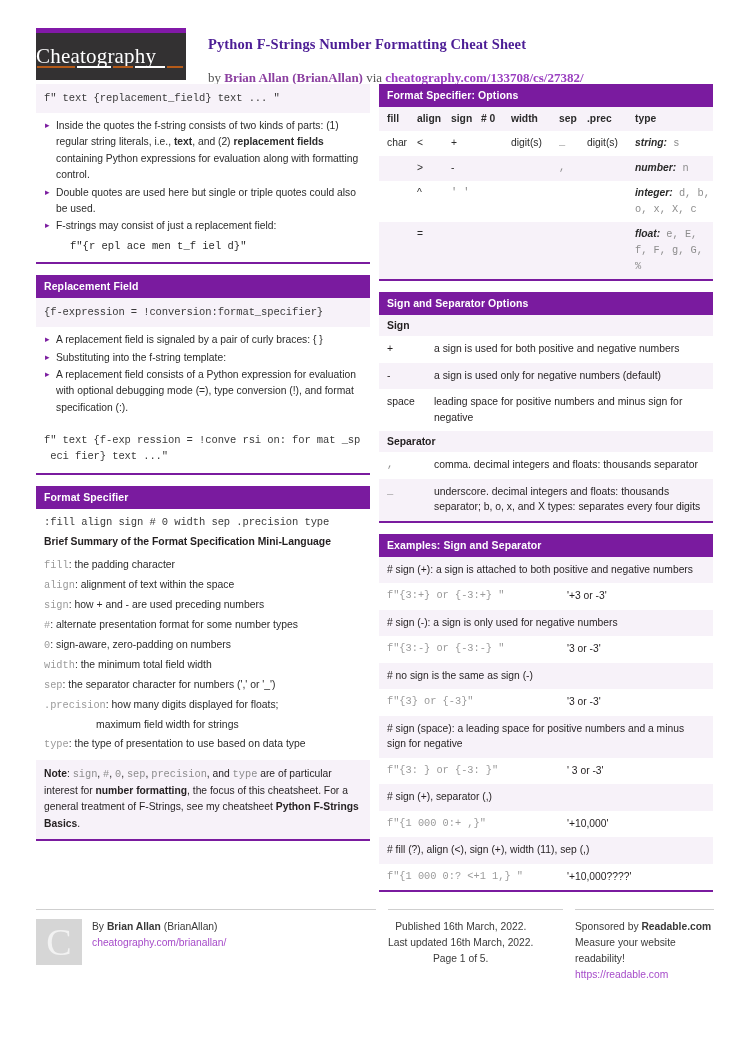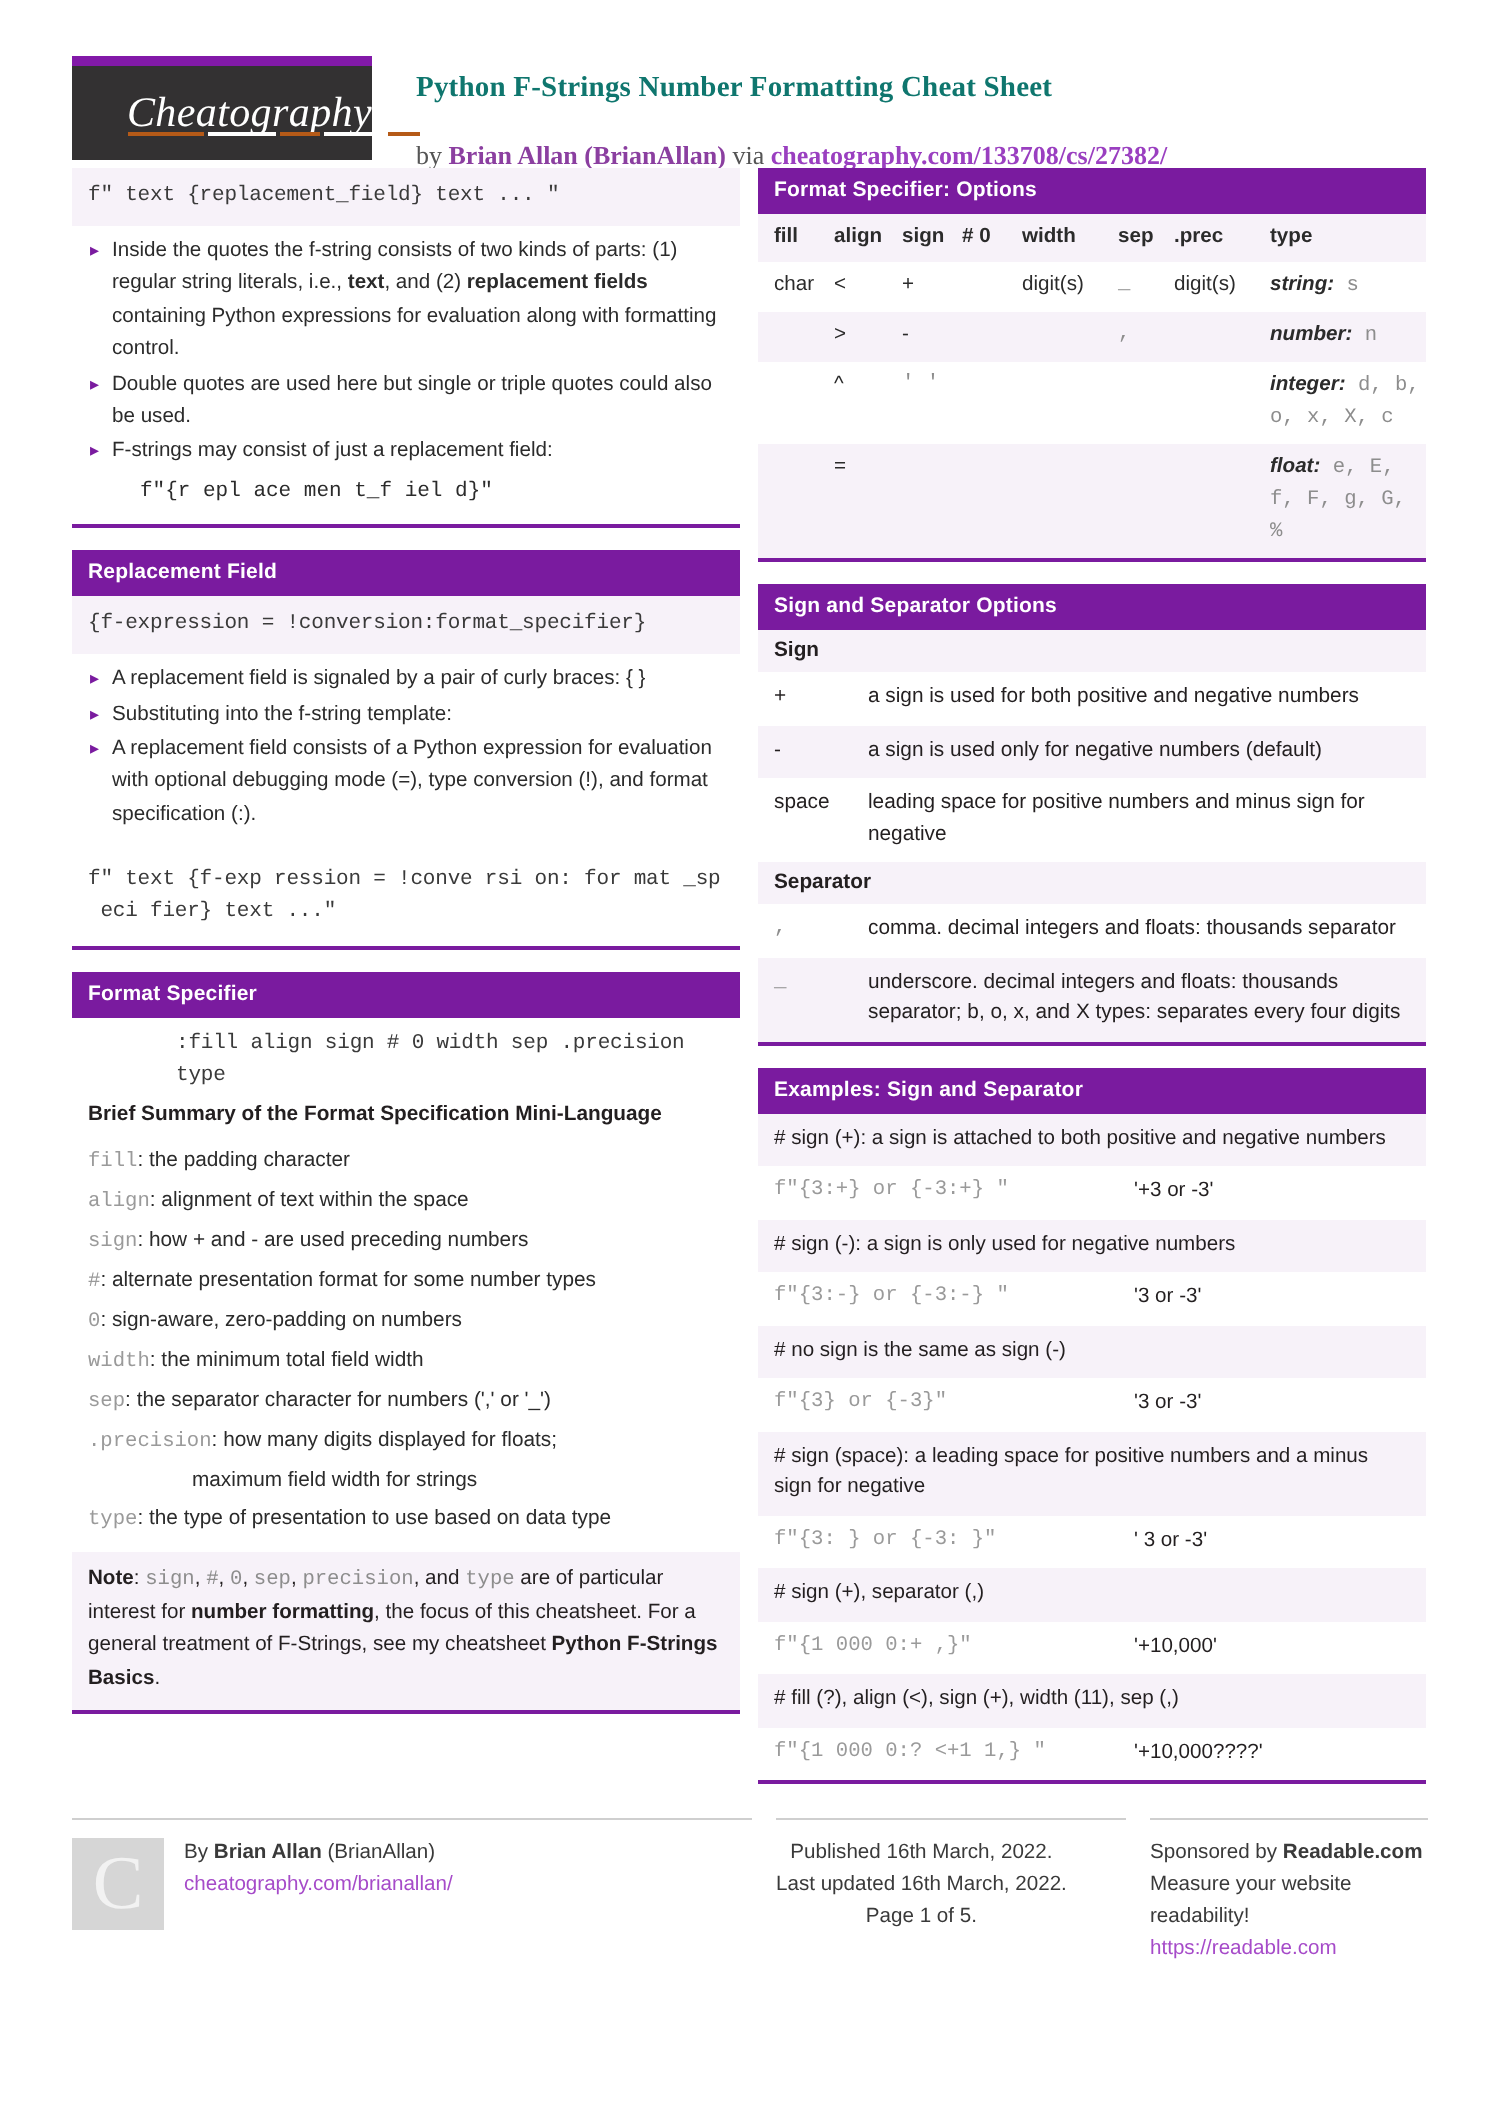--- a/index.html
+++ b/index.html
@@ -9,35 +9,34 @@
     font-family: "Liberation Sans", sans-serif;
     color: #231f20;
   }
   .page { width: 750px; height: 1061px; position: relative; padding: 0 36px; }
 
   
   .header { display: flex; align-items: flex-start; padding-top: 28px; height: 74px; }
   .logo-box {
     width: 150px; height: 52px; background: #333132;
     border-top: 5px solid #8219a8;
-    display: flex; align-items: center; justify-content: flex-end;
+    display: flex; align-items: center; justify-content: flex-start;
     flex: 0 0 150px;
-    font-style: italic;
   }
   .logo-text {
     color: #ffffff; font-family: "Liberation Serif", serif;
     font-size: 21px; letter-spacing: .2px; position: relative; white-space: nowrap;
   }
   .logo-underline { position: absolute; left: 1px; right: 1px; bottom: 1px; height: 2px; }
   .logo-underline i { position: absolute; height: 2px; bottom: 0; background: #b55a18; }
   .logo-underline i.w { background: #ffffff; }
   .head-txt { padding-left: 22px; padding-top: 8px; }
   .head-title {
     font-family: "Liberation Serif", serif; font-weight: bold;
-    font-size: 14.5px; color: #0f766e; line-height: 17px; letter-spacing: .1px;
+    font-size: 14.5px; color: #4c1d95; line-height: 17px; letter-spacing: .1px;
   }
   .head-sub {
     font-family: Liberation Serif, serif; font-size: 13px;
     color: #555; line-height: 17px; margin-top: 16px;
   }
   .head-sub b { color: #8b3fa0; font-weight: bold; }
   .head-sub a { color: #9a3fc0; text-decoration: none; font-weight: bold; }
 
   
   .cols { display: flex; gap: 9px; margin-top: 10px; align-items: flex-start; }
@@ -164,21 +163,21 @@
             <div class="bul">A replacement field consists of a Python expression for evaluation with optional debugging mode (=), type conversion (!), and format specification (:).</div>
           </div>
           <div class="codeblk-w code">f" text {f-exp ression = !conve rsi on: for mat _sp
  eci fier} text ..."</div>
         </div>
       </div>
 
       <div class="card">
         <div class="card-hd">Format Specifier</div>
         <div class="card-body">
-          <div class="code" style="padding:5px 8px 2px 8px;margin-left:44px;">:fill align sign # 0 width sep .precision type</div>
+          <div class="code" style="padding:5px 8px 2px 8px;">:fill align sign # 0 width sep .precision type</div>
           <div class="subhead">Brief Summary of the Format Specification Mini-Language</div>
           <div class="deflist">
             <div class="defrow"><span class="k">fill</span><span>: the padding character</span></div>
             <div class="defrow"><span class="k">align</span><span>: alignment of text within the space</span></div>
             <div class="defrow"><span class="k">sign</span><span>: how + and - are used preceding numbers</span></div>
             <div class="defrow"><span class="k">#</span><span>: alternate presentation format for some number types</span></div>
             <div class="defrow"><span class="k">0</span><span>: sign-aware, zero-padding on numbers</span></div>
             <div class="defrow"><span class="k">width</span><span>: the minimum total field width</span></div>
             <div class="defrow"><span class="k">sep</span><span>: the separator character for numbers (',' or '_')</span></div>
             <div class="defrow"><span class="k">.precision</span><span>: how many digits displayed for floats;</span></div>

